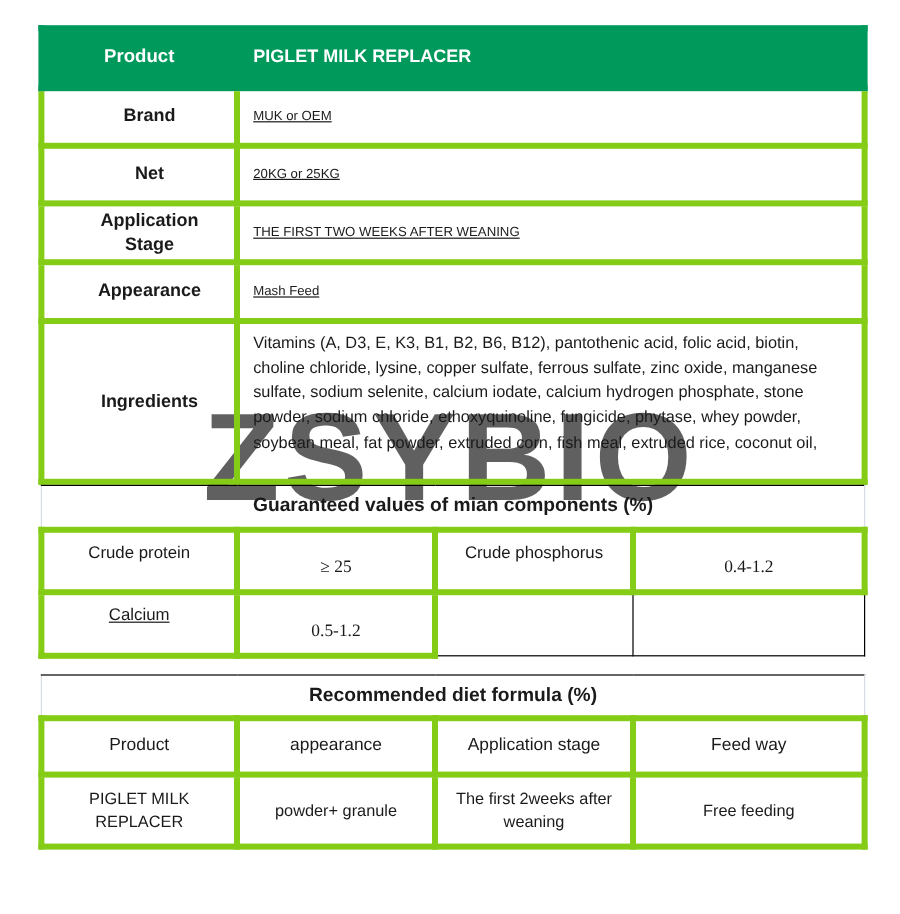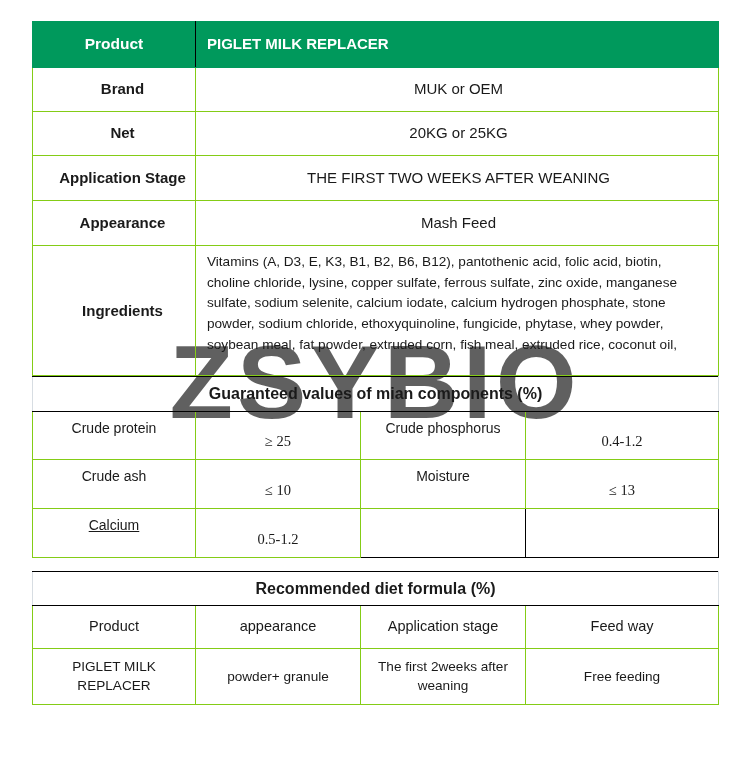--- a/index.html
+++ b/index.html
@@ -44,21 +44,21 @@
     z-index: 2;
   }
 
   table {
     border-collapse: collapse;
     table-layout: fixed;
     width: 686px;
     background: transparent;
   }
   td {
-    border: 1px solid #84cc16;
+    border: 5px solid #84cc16;
     padding: 0 8px;
     vertical-align: middle;
     background: transparent;
     font-size: 14.5px;
     line-height: 1.35;
   }
 
   
   .hdr-green {
     background: #00995c;
@@ -76,23 +76,24 @@
     font-size: 15px;
     padding-left: 11px;
   }
   .lbl {
     text-align: center;
     font-weight: bold;
     font-size: 15px;
     padding-left: 25px;
   }
   .val {
-    text-align: center;
+    text-align: left;
     padding-left: 11px;
-    font-size: 15px;
+    font-size: 11px;
+    text-decoration: underline;
   }
   .ingredients {
     text-align: left;
     padding: 6px 10px 20px 11px;
     font-size: 13.6px;
     line-height: 1.52;
   }
 
   
   .banner td {
@@ -197,26 +198,20 @@
 
       <tr>
         <td class="gv-name" style="height:40px;">Crude protein</td>
         <td class="gv-val">≥ 25</td>
         <td class="gv-name">Crude phosphorus</td>
         <td class="gv-val">0.4-1.2</td>
       </tr>
 
 
 
-      <tr>
-        <td class="gv-name" style="height:41px;">Crude ash</td>
-        <td class="gv-val">≤ 10</td>
-        <td class="gv-name">Moisture</td>
-        <td class="gv-val">≤ 13</td>
-      </tr>
 
       <tr>
         <td class="gv-name" style="height:41px;text-decoration:underline;">Calcium</td>
         <td class="gv-val">0.5-1.2</td>
         <td class="gv-empty"></td>
         <td class="gv-empty"></td>
       </tr>
     </tbody>
   </table>
 

